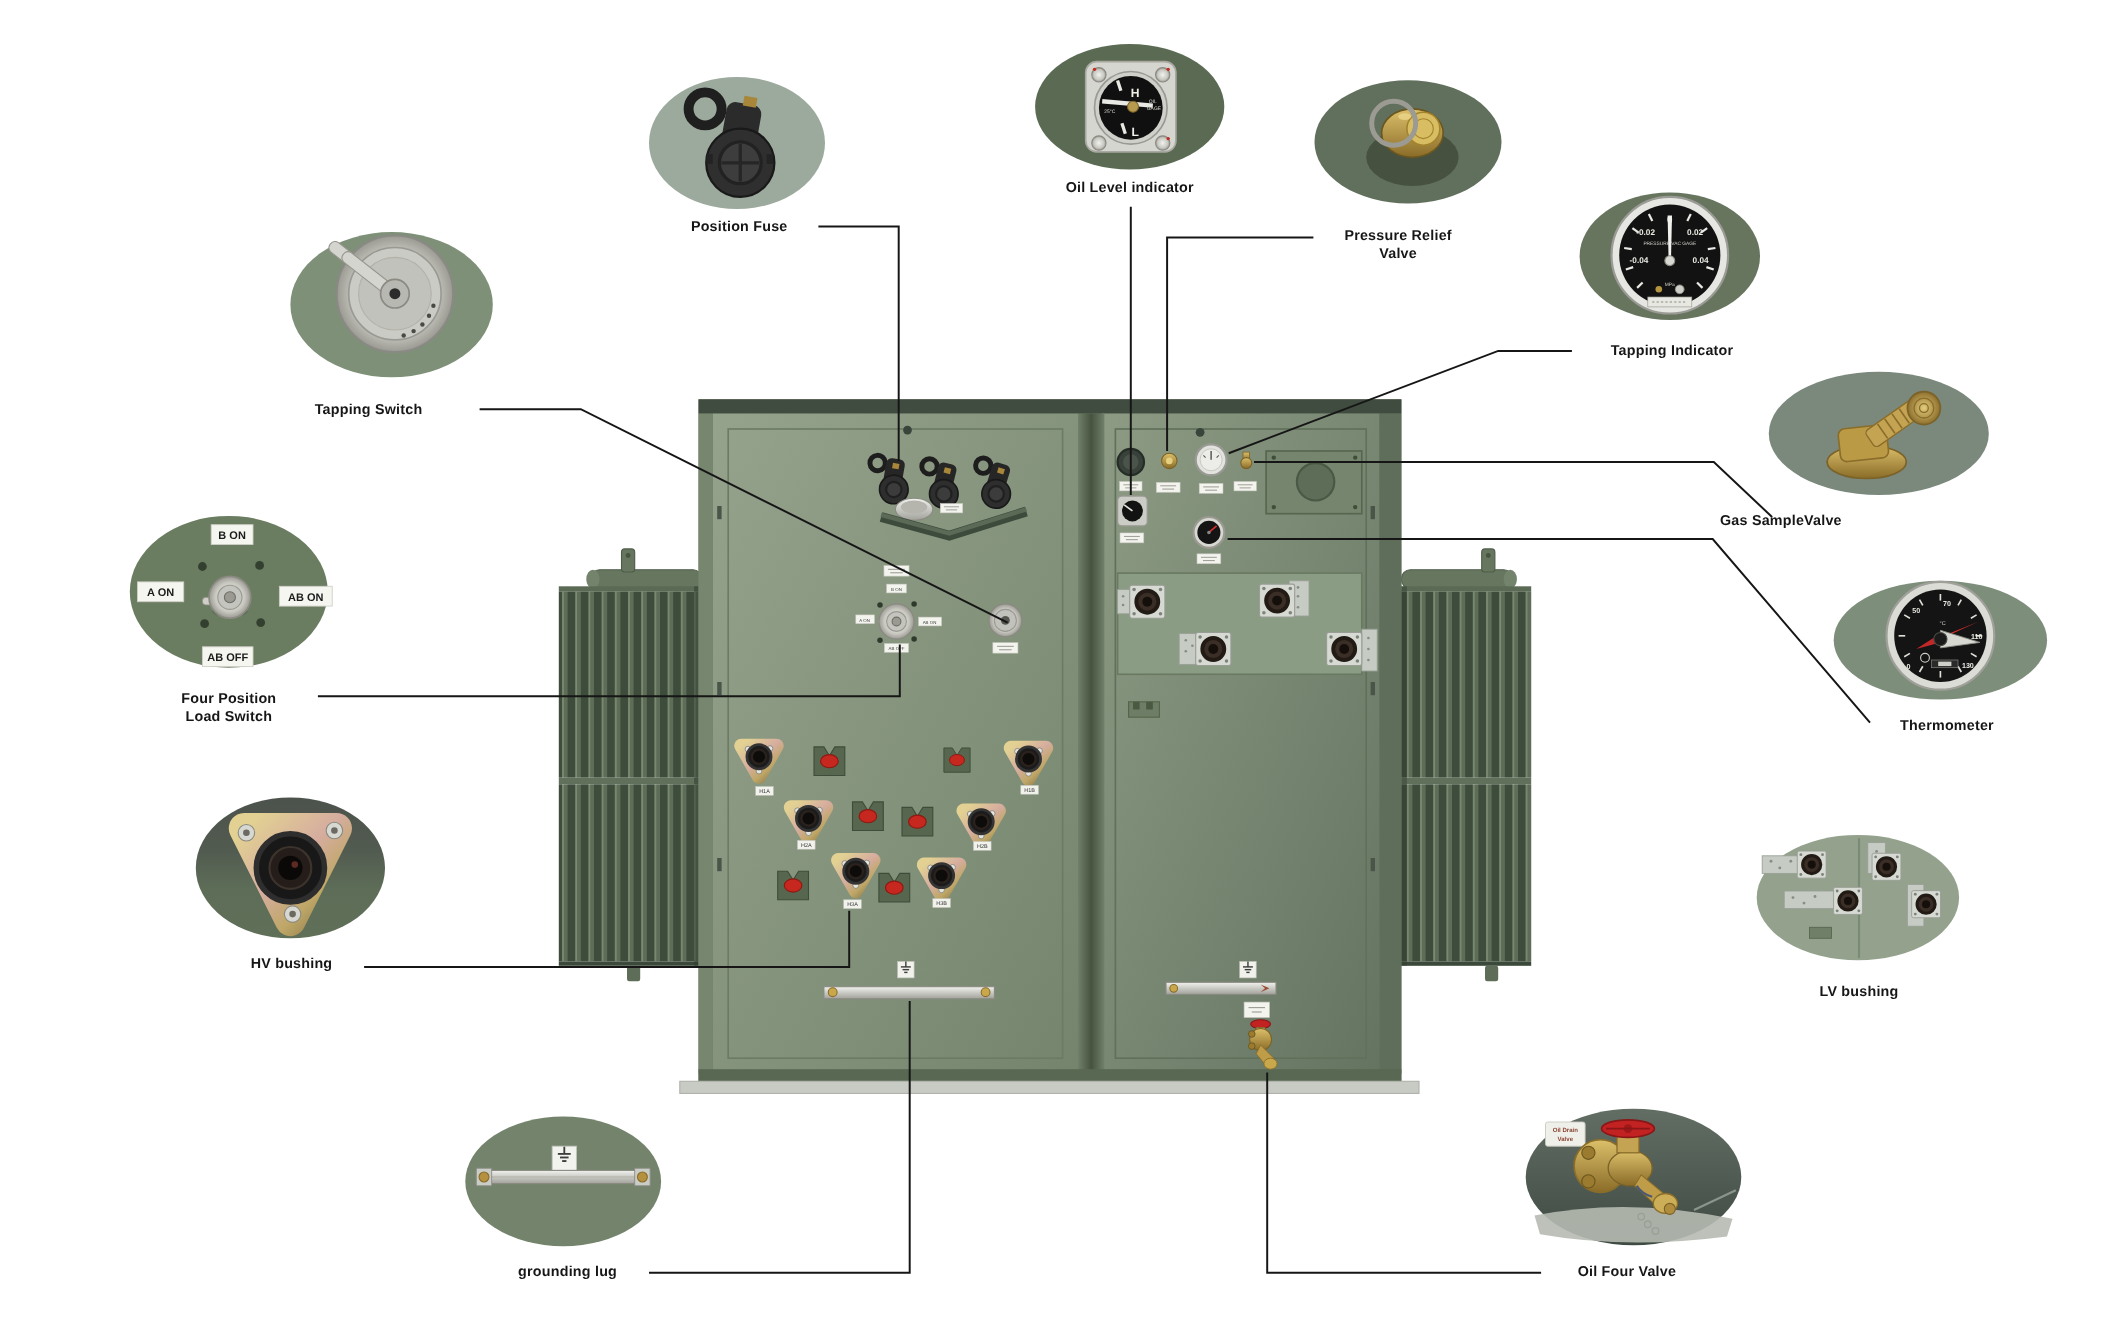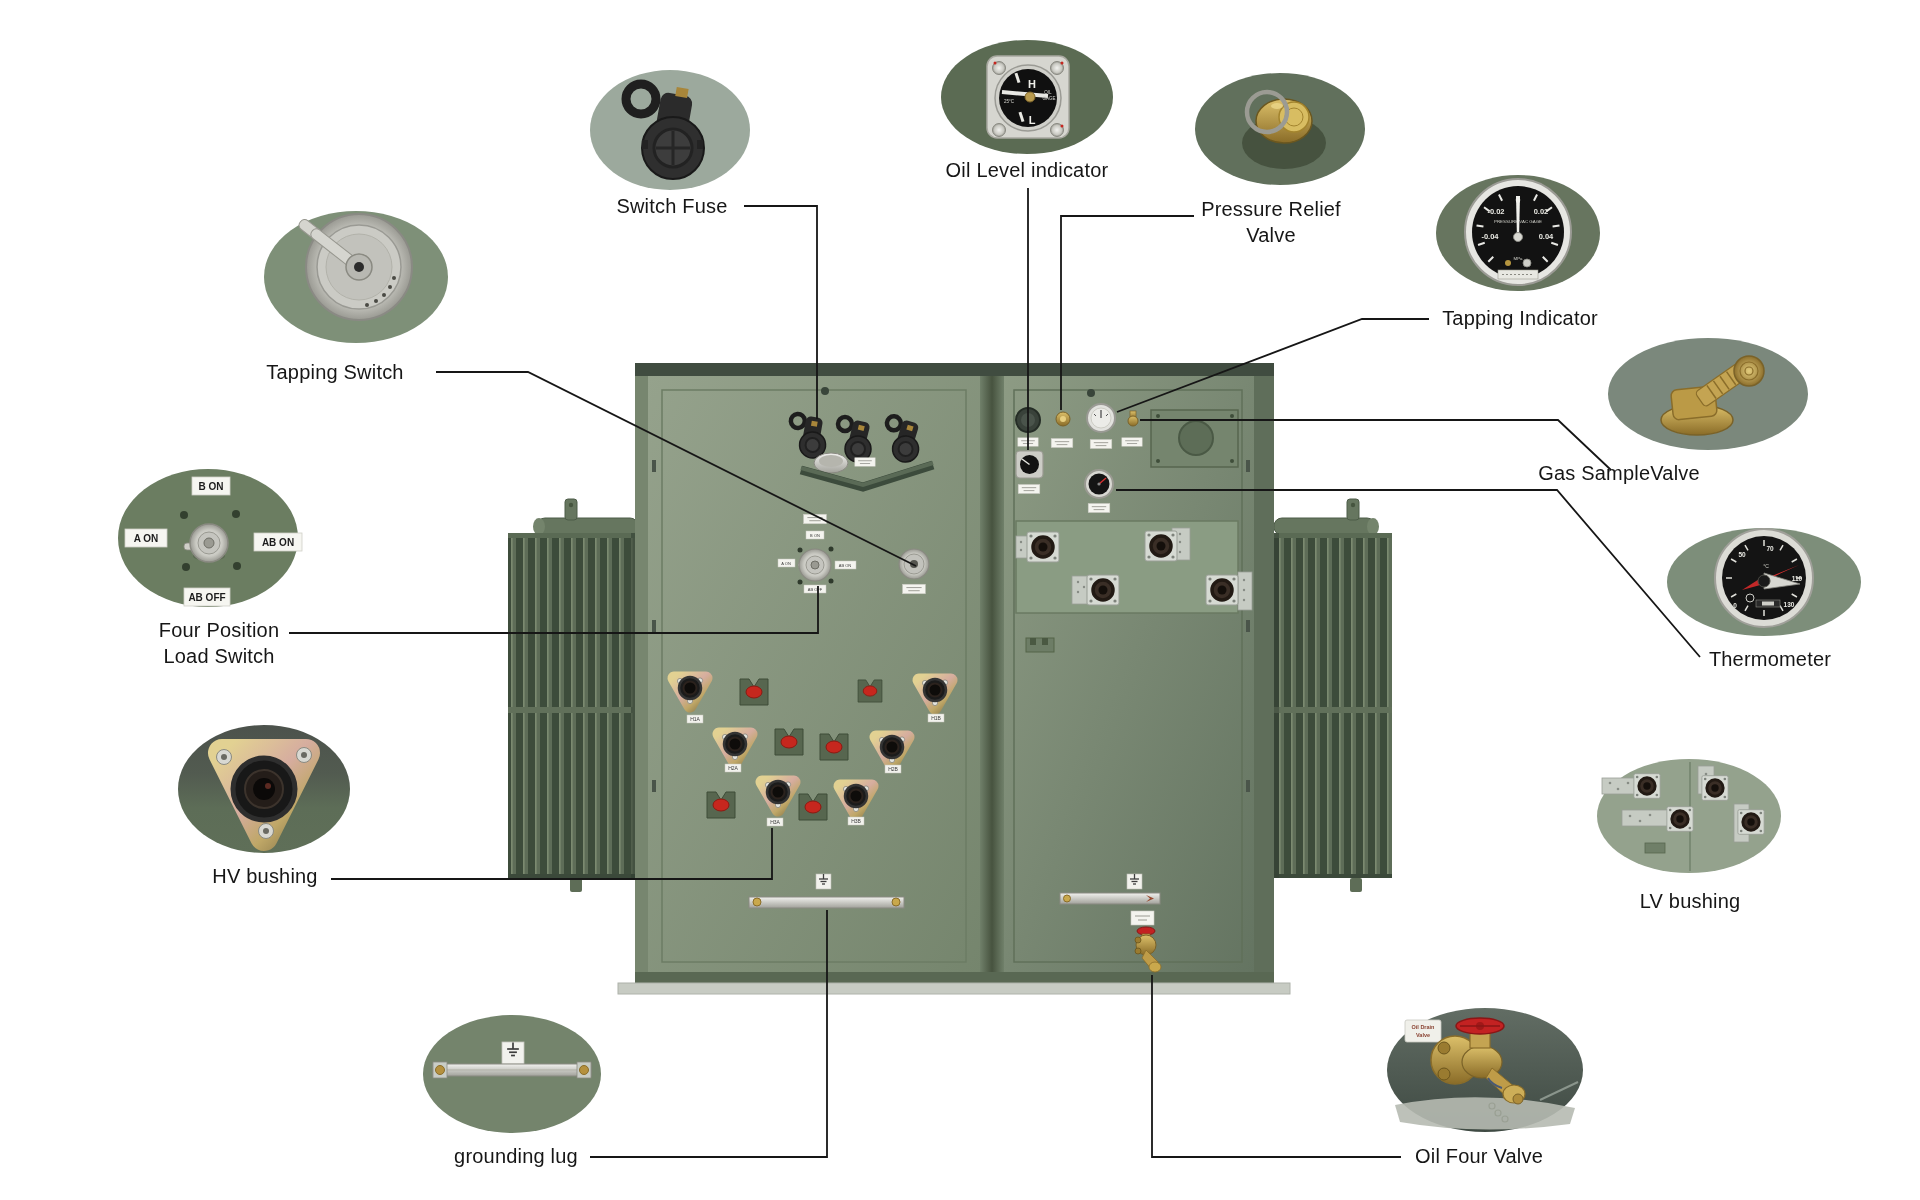--- a/index.html
+++ b/index.html
@@ -1,19 +1,19 @@
 <!DOCTYPE html>
 <html><head>
 <meta charset="utf-8">
 <style>
   html,body{margin:0;padding:0;background:#ffffff}
   #stage{position:relative;width:1920px;height:1200px;background:#ffffff;
          font-family:"Liberation Sans",sans-serif;overflow:hidden}
   #stage svg{position:absolute;left:0;top:0;display:block}
-  .lbl{position:absolute;transform:translate(-50%,-50%);font-size:20px;font-weight:400;
+  .lbl{position:absolute;transform:translate(-50%,-50%);font-size:13px;font-weight:700;
        color:#161616;white-space:pre-line;text-align:center;line-height:1.32;letter-spacing:.2px}
   svg text{font-family:"Liberation Sans",sans-serif;text-anchor:middle}
   .tH{font-size:11px;font-weight:700;fill:#efefea}
   .tTiny{font-size:4.5px;fill:#d8d8d2}
   .tP{font-size:7.5px;font-weight:700;fill:#eaeae4}
   .tPt{font-size:4.4px;fill:#cfcfc8}
   .tP9{font-size:9px;font-weight:700;fill:#eaeae4}
   .tTh{font-size:6.5px;font-weight:700;fill:#eaeae4}
   .tThU{font-size:5px;fill:#cfcfc8}
   .tPos{font-size:10px;font-weight:700;fill:#1c1c1c}
@@ -606,27 +606,27 @@
     <path d="M1140,420 H1558 L1611,470"></path>
     <path d="M1116,490 H1557 L1700,657"></path>
     <path d="M436,372 H528 L916,566"></path>
     <path d="M289,633 H818 V586"></path>
     <path d="M331,879 H772 V828"></path>
     <path d="M590,1157 H827 V910"></path>
     <path d="M1152,975 V1157 H1401"></path>
   </g>
 </svg>
 
-  <div class="lbl" style="left:672px;top:206px">Switch Fuse</div>
+  <div class="lbl" style="left:672px;top:206px">Position Fuse</div>
   <div class="lbl" style="left:1027px;top:170px">Oil Level indicator</div>
   <div class="lbl" style="left:1271px;top:222px">Pressure Relief
 Valve</div>
   <div class="lbl" style="left:1520px;top:318px">Tapping Indicator</div>
   <div class="lbl" style="left:335px;top:372px">Tapping Switch</div>
   <div class="lbl" style="left:1619px;top:473px">Gas SampleValve</div>
-  <div class="lbl" style="left:219px;top:643px">Four Position
+  <div class="lbl" style="left:208px;top:643px">Four Position
 Load Switch</div>
   <div class="lbl" style="left:1770px;top:659px">Thermometer</div>
   <div class="lbl" style="left:265px;top:876px">HV bushing</div>
   <div class="lbl" style="left:1690px;top:901px">LV bushing</div>
   <div class="lbl" style="left:516px;top:1156px">grounding lug</div>
   <div class="lbl" style="left:1479px;top:1156px">Oil Four Valve</div>
 </div>
 
 </body></html>

